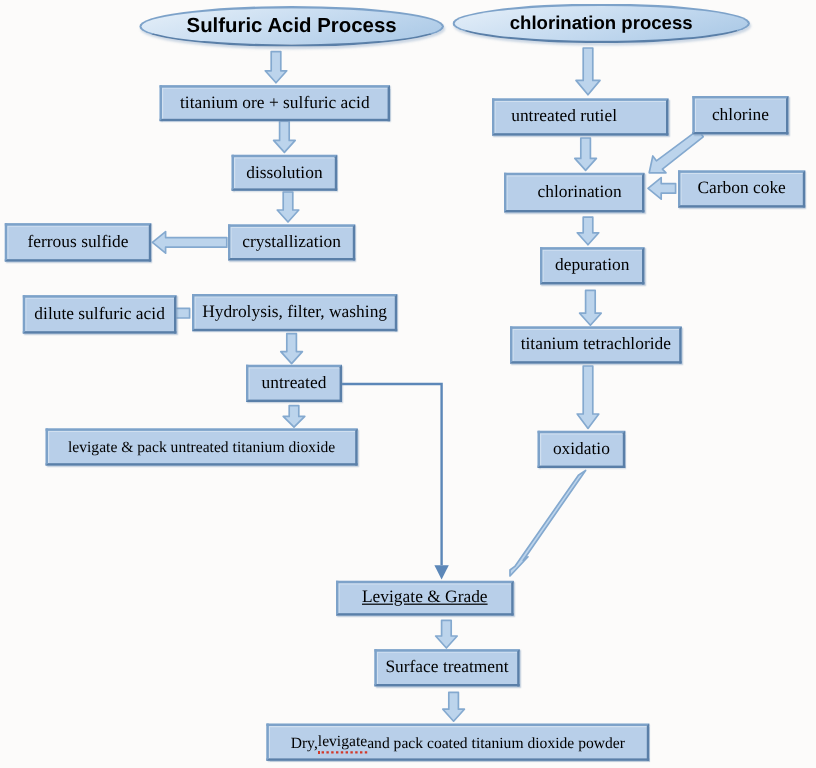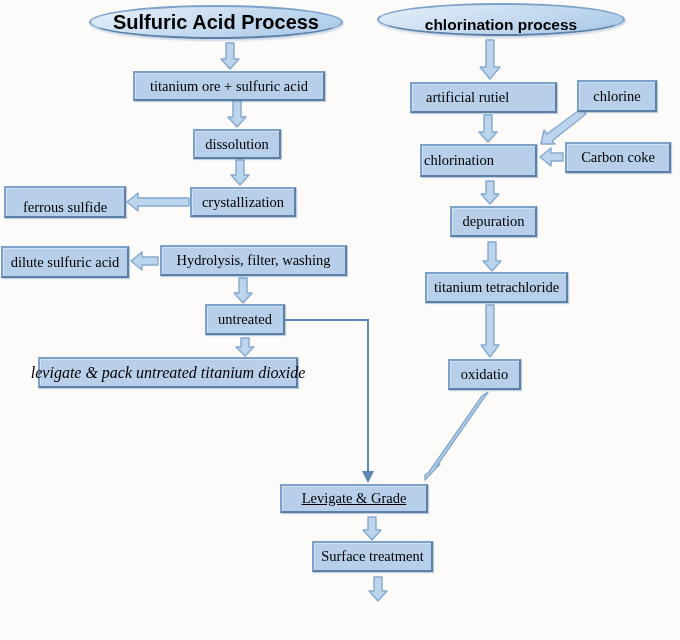--- a/index.html
+++ b/index.html
@@ -13,21 +13,21 @@
     position:absolute; box-sizing:border-box;
     background:var(--box-fill,#b8cfe9);
     border:2px solid var(--box-border,#7da2c9);
     border-right-color:var(--box-border-dark,#5a7fa8);
     border-bottom-color:var(--box-border-dark,#5a7fa8);
     display:flex; align-items:center; justify-content:center;
     font-size:14.5px; color:var(--text,#000);
     white-space:nowrap;
     box-shadow:1px 1px 1px rgba(120,150,185,0.45), inset 1px 1px 0 rgba(255,255,255,0.35);
   }
-  .box.sm { font-size:16px;font-style:italic; }
+  .box.sm { font-size:13px; }
   .ellipse {
     position:absolute; box-sizing:border-box;
     border-radius:50%;
     background:linear-gradient(165deg,#e6f0f9 0%,#c9ddf1 45%,#a8c7e5 100%);
     border:2px solid var(--box-border,#6f99c4);
     border-bottom-color:var(--box-border-dark,#5a7fa8);
     display:flex; align-items:center; justify-content:center;
     font-family:"Liberation Sans", sans-serif; font-weight:bold;
     font-size:15.5px; color:var(--text,#000);
     box-shadow:1px 2px 2px rgba(130,160,195,0.4);
@@ -66,59 +66,59 @@
     <polygon class="block-arrow" points="563,153 563,161 551,161 551,166 540,157 551,148 551,153"></polygon>
     <polygon class="block-arrow" points="486,181 494,181 494,194 499,194 490,204 481,194 486,194"></polygon>
     <polygon class="block-arrow" points="488,242 496,242 496,261 501,261 492,271 483,261 488,261"></polygon>
     <polygon class="block-arrow" points="486,305 494,305 494,345 499,345 490,357 481,345 486,345"></polygon>
     <polygon class="block-arrow" points="482,396 429,472 425,475 425,480 440,464 436,467 488,392"></polygon>
 
     <polygon class="block-arrow" points="368,517 376,517 376,530 381,530 372,540 363,530 368,530"></polygon>
     <polygon class="block-arrow" points="374,577 382,577 382,591 387,591 378,601 369,591 374,591"></polygon>
   </svg>
 
-  <div class="ellipse" style="left:89px;top:5px;width:254px;height:34px;font-size:20px;">
+  <div class="ellipse" style="left:116px;top:5px;width:254px;height:34px;font-size:17px;">
     <span>Sulfuric Acid Process</span>
   </div>
-  <div class="ellipse" style="left:377px;top:3px;width:248px;height:33px;align-items:flex-end;">
+  <div class="ellipse" style="left:377px;top:3px;width:248px;height:33px;">
     <span>chlorination process</span>
   </div>
 
   <div class="box" style="left:133px;top:71px;width:192px;height:30px;">
     <span>titanium ore + sulfuric acid</span>
   </div>
   <div class="box" style="left:190px;top:187px;width:106px;height:30px;">
     <span>crystallization</span>
   </div>
   <div class="box" style="left:193px;top:129px;width:88px;height:30px;">
     <span>dissolution</span>
   </div>
-  <div class="box" style="left:4px;top:186px;width:122px;height:32px;align-items:flex-end;">
+  <div class="box" style="left:4px;top:186px;width:122px;height:32px;">
     <span>ferrous sulfide</span>
   </div>
-  <div class="box" style="left:1px;top:246px;width:128px;height:32px;">
+  <div class="box" style="left:19px;top:246px;width:128px;height:32px;">
     <span>dilute sulfuric acid</span>
   </div>
-  <div class="box" style="left:160px;top:245px;width:187px;height:31px;">
+  <div class="box" style="left:160px;top:245px;width:171px;height:31px;">
     <span>Hydrolysis, filter, washing</span>
   </div>
   <div class="box" style="left:205px;top:304px;width:80px;height:31px;">
     <span>untreated</span>
   </div>
   <div class="box sm" style="left:38px;top:357px;width:260px;height:31px;">
     <span>levigate &amp; pack untreated titanium dioxide</span>
   </div>
 
   <div class="box" style="left:410px;top:82px;width:147px;height:31px;justify-content:flex-start;padding-left:14px;">
-    <span>artificial rutiel</span>
+    <span>untreated rutiel</span>
   </div>
   <div class="box" style="left:577px;top:80px;width:80px;height:32px;">
     <span>chlorine</span>
   </div>
-  <div class="box" style="left:420px;top:144px;width:117px;height:33px;justify-content:flex-start;padding-left:2px;">
+  <div class="box" style="left:420px;top:144px;width:117px;height:33px;justify-content:flex-start;padding-left:26px;">
     <span>chlorination</span>
   </div>
   <div class="box" style="left:565px;top:142px;width:106px;height:31px;text-align:center;">
     <span>Carbon coke</span>
   </div>
   <div class="box" style="left:450px;top:206px;width:87px;height:31px;">
     <span>depuration</span>
   </div>
   <div class="box" style="left:425px;top:272px;width:143px;height:31px;">
     <span>titanium tetrachloride</span>
@@ -126,14 +126,19 @@
   <div class="box" style="left:448px;top:359px;width:73px;height:31px;">
     <span>oxidatio</span>
   </div>
 
   <div class="box" style="left:280px;top:484px;width:148px;height:29px;text-decoration:underline;">
     <span>Levigate &amp; Grade</span>
   </div>
   <div class="box" style="left:312px;top:541px;width:121px;height:31px;text-align:right;">
     <span>Surface treatment</span>
   </div>
+  <div class="box sm" style="left:222px;top:603px;width:319px;height:31px;">
+    <span>Dry, </span>
+      <span class="misspelled">levigate</span>
+      <span> and pack coated titanium dioxide powder</span>
+  </div>
 
 </div>
 
 </body></html>

